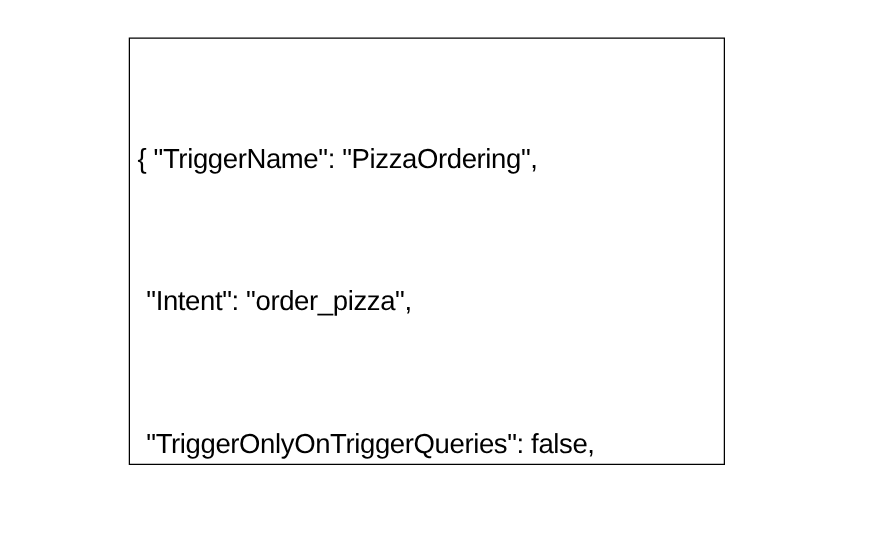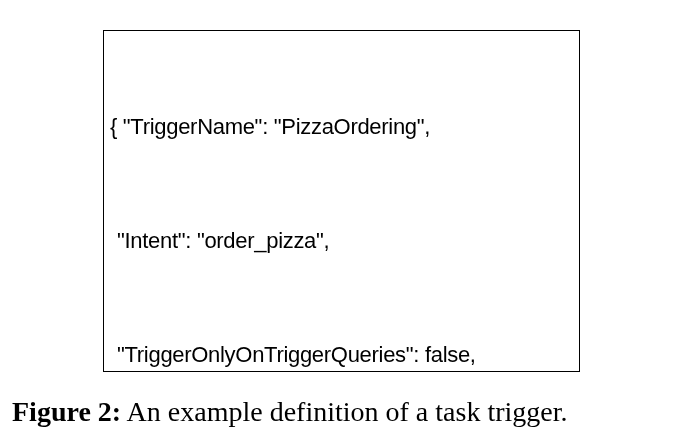--- a/index.html
+++ b/index.html
@@ -59,17 +59,14 @@
     <div class="code-line indent-1">"Intent": "order_pizza",</div>
     <div class="code-line indent-1">"TriggerOnlyOnTriggerQueries": false,</div>
     
     
     
     
     
     
   </div>
 
-  <div class="caption">
-    <span class="label">Figure 2:</span><span> An example definition of a task trigger.</span>
-  </div>
 
 </div>
 
 </body></html>

